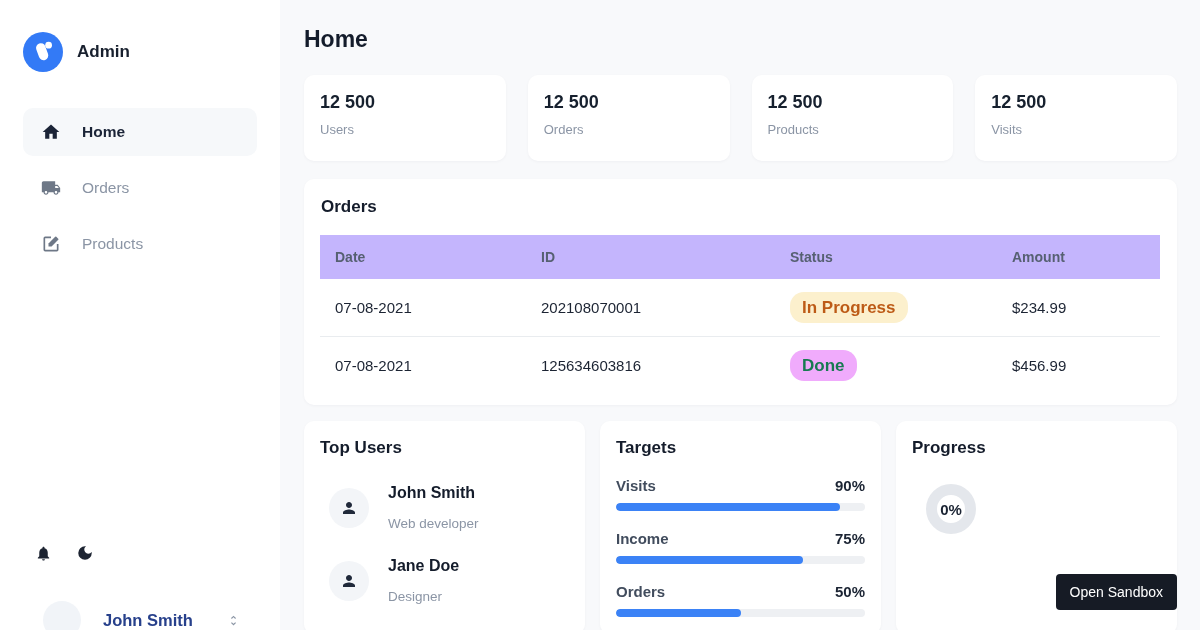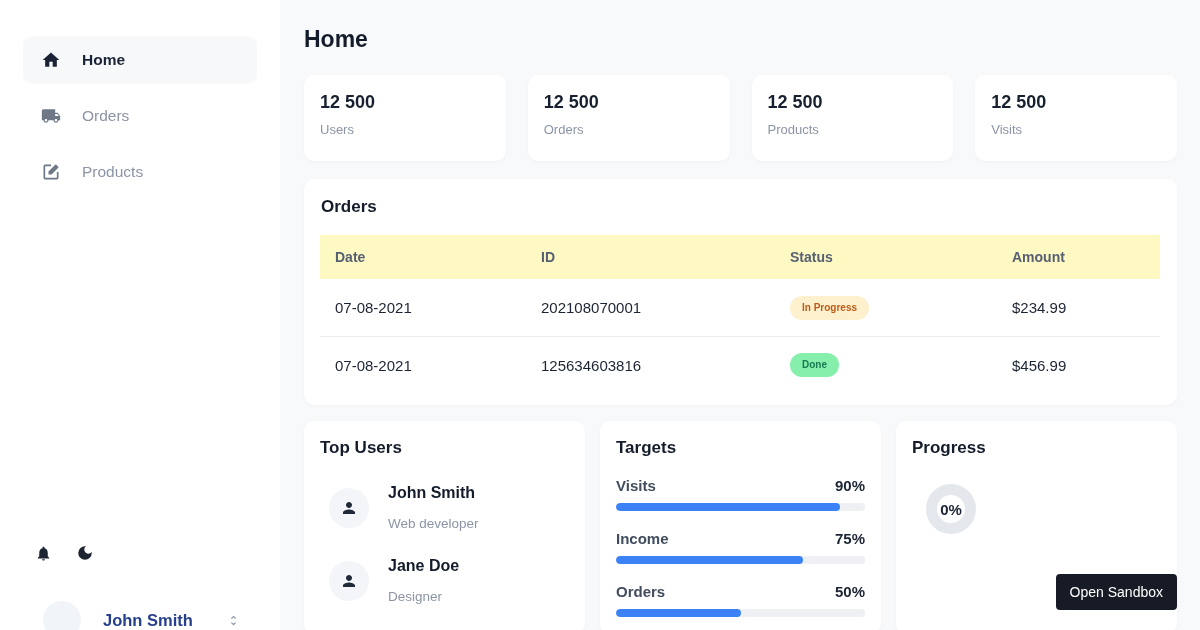--- a/index.html
+++ b/index.html
@@ -61,31 +61,31 @@
   .stat-value { font-size:18px; font-weight:bold; color:#16202e; }
   .stat-label { font-size:13px; color:#8b95a5; margin-top:9px; }
 
   .orders-card {
     background:#fff; border-radius:10px; padding:18px 0 16px; margin-bottom:16px;
     box-shadow:0 1px 3px rgba(16,24,40,0.04); height:226px;
   }
   .card-title { font-size:17px; font-weight:bold; color:#141c2b; padding:0 17px; }
   .orders-table { margin:18px 17px 0 16px; }
   .t-row { display:grid; grid-template-columns:206fr 249fr 222fr 163fr; align-items:center; }
-  .t-head { background:#fef9c3; height:44px; }
+  .t-head { background:#c4b5fd; height:44px; }
   .t-head .t-cell { font-size:14px; font-weight:bold; color:#566072; }
   .t-cell { padding-left:15px; font-size:15px; color:#1c2433; }
   .t-body-row { height:57px; }
   .t-body-row + .t-body-row { border-top:1px solid #e9ecef; }
   .badge {
     display:inline-block; padding:7px 12px; border-radius:14px;
-    font-size:10px; font-weight:bold; line-height:1;
+    font-size:17px; font-weight:bold; line-height:1;
   }
   .badge--warn { background:#fcf0cd; color:#bd5b17; }
-  .badge--ok   { background:#86efac; color:#177a51; }
+  .badge--ok   { background:#f0abfc; color:#177a51; }
 
   .bottom-grid { display:grid; grid-template-columns:repeat(3,1fr); gap:15px; height:210px; }
   .panel {
     background:#fff; border-radius:10px; padding:17px 16px;
     box-shadow:0 1px 3px rgba(16,24,40,0.04);
   }
 
   .user-list { margin-top:26px; display:flex; flex-direction:column; gap:26px; padding-left:9px; }
   .user-item { display:flex; align-items:center; gap:19px; }
   .user-item .avatar {
@@ -116,20 +116,31 @@
     background:#161b25; color:#fff; font-size:14px;
     padding:10px 14px; border-radius:4px; border:none; cursor:pointer;
     font-family:"Liberation Sans", sans-serif;
     text-align:center;
   }
 </style>
 </head>
 <body>
 
 <aside class="sidebar">
+  <div class="logo-row">
+    <span class="logo-circle" style="background:#337af6">
+      <svg width="40" height="40" viewBox="0 0 40 40">
+        <g transform="rotate(-20 19 20)">
+            <rect x="14.5" y="11" width="9.5" height="17.5" rx="4.75" fill="#ffffff"></rect>
+          </g>
+        <circle cx="25.6" cy="13.2" r="3.4" fill="#ffffff"></circle>
+      </svg>
+    </span>
+    <span class="logo-title">Admin</span>
+  </div>
 
   <nav class="nav">
     <div class="nav-item active">
       <span class="ni">
         <svg width="20" height="20" viewBox="0 0 24 24">
             <path d="M10 20v-6h4v6h5v-8h3L12 3 2 12h3v8z"></path>
           </svg>
       </span>
       <span>Home</span>
     </div>

